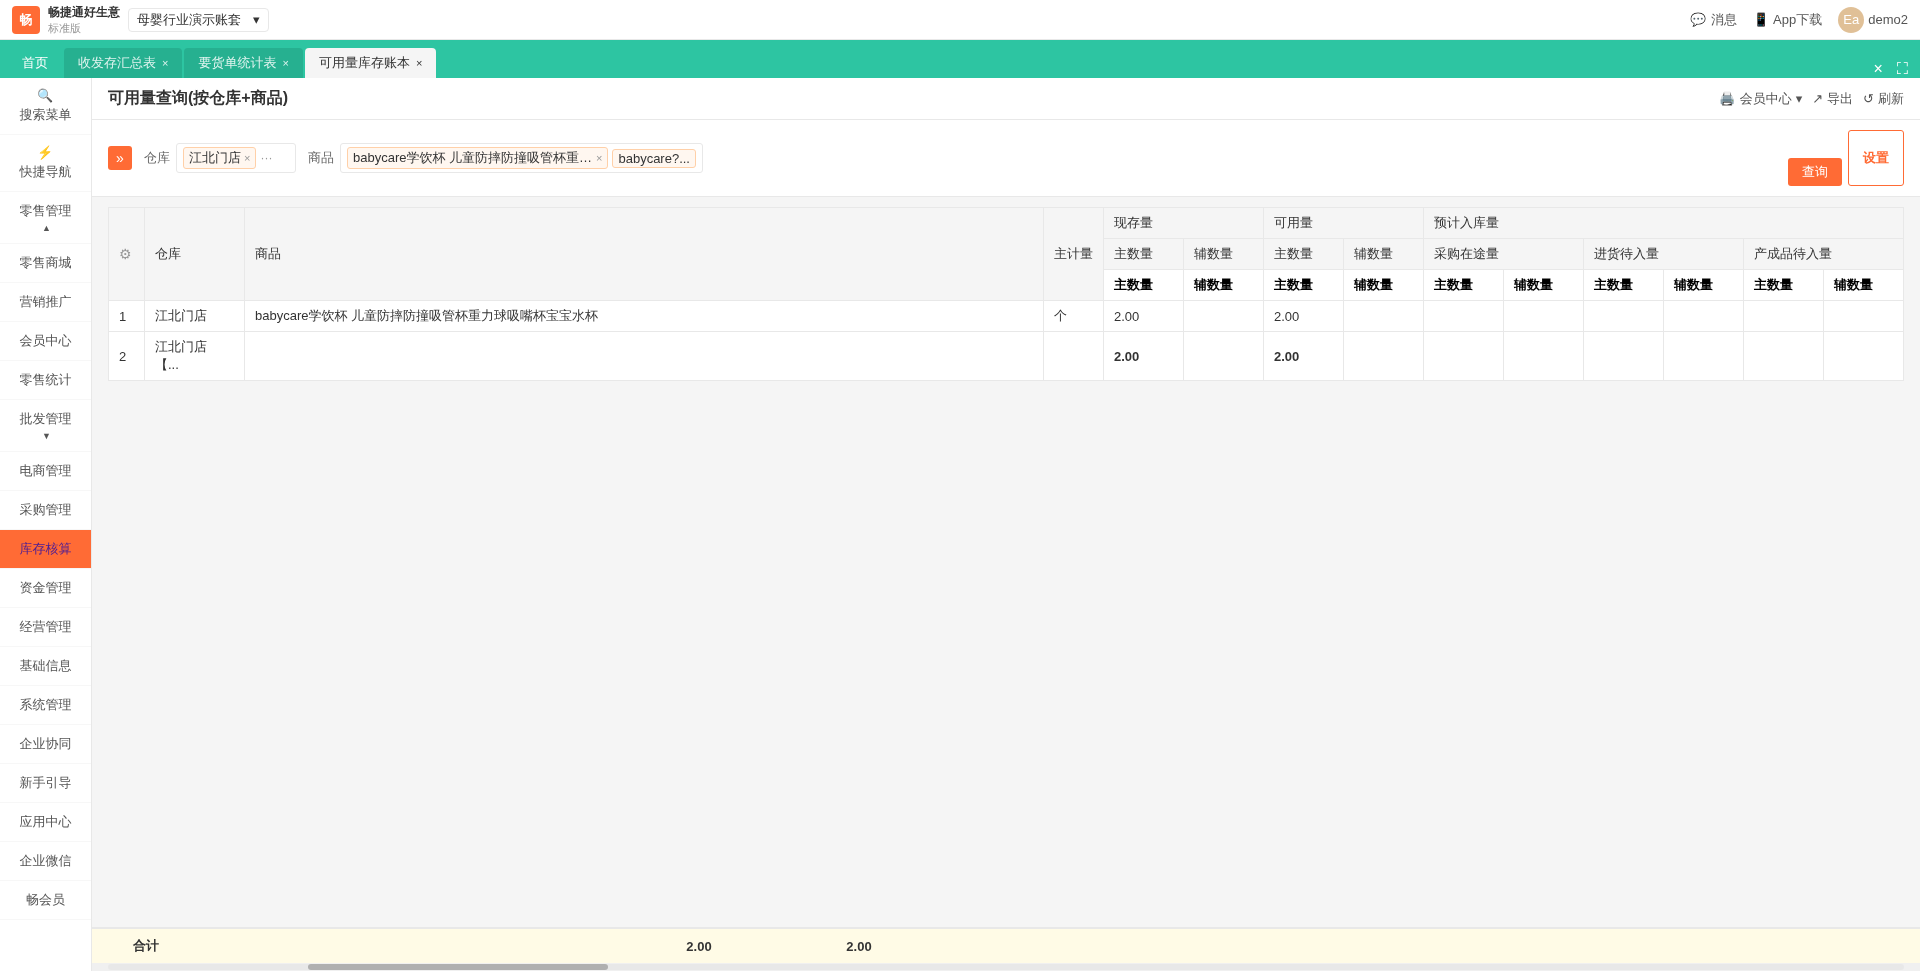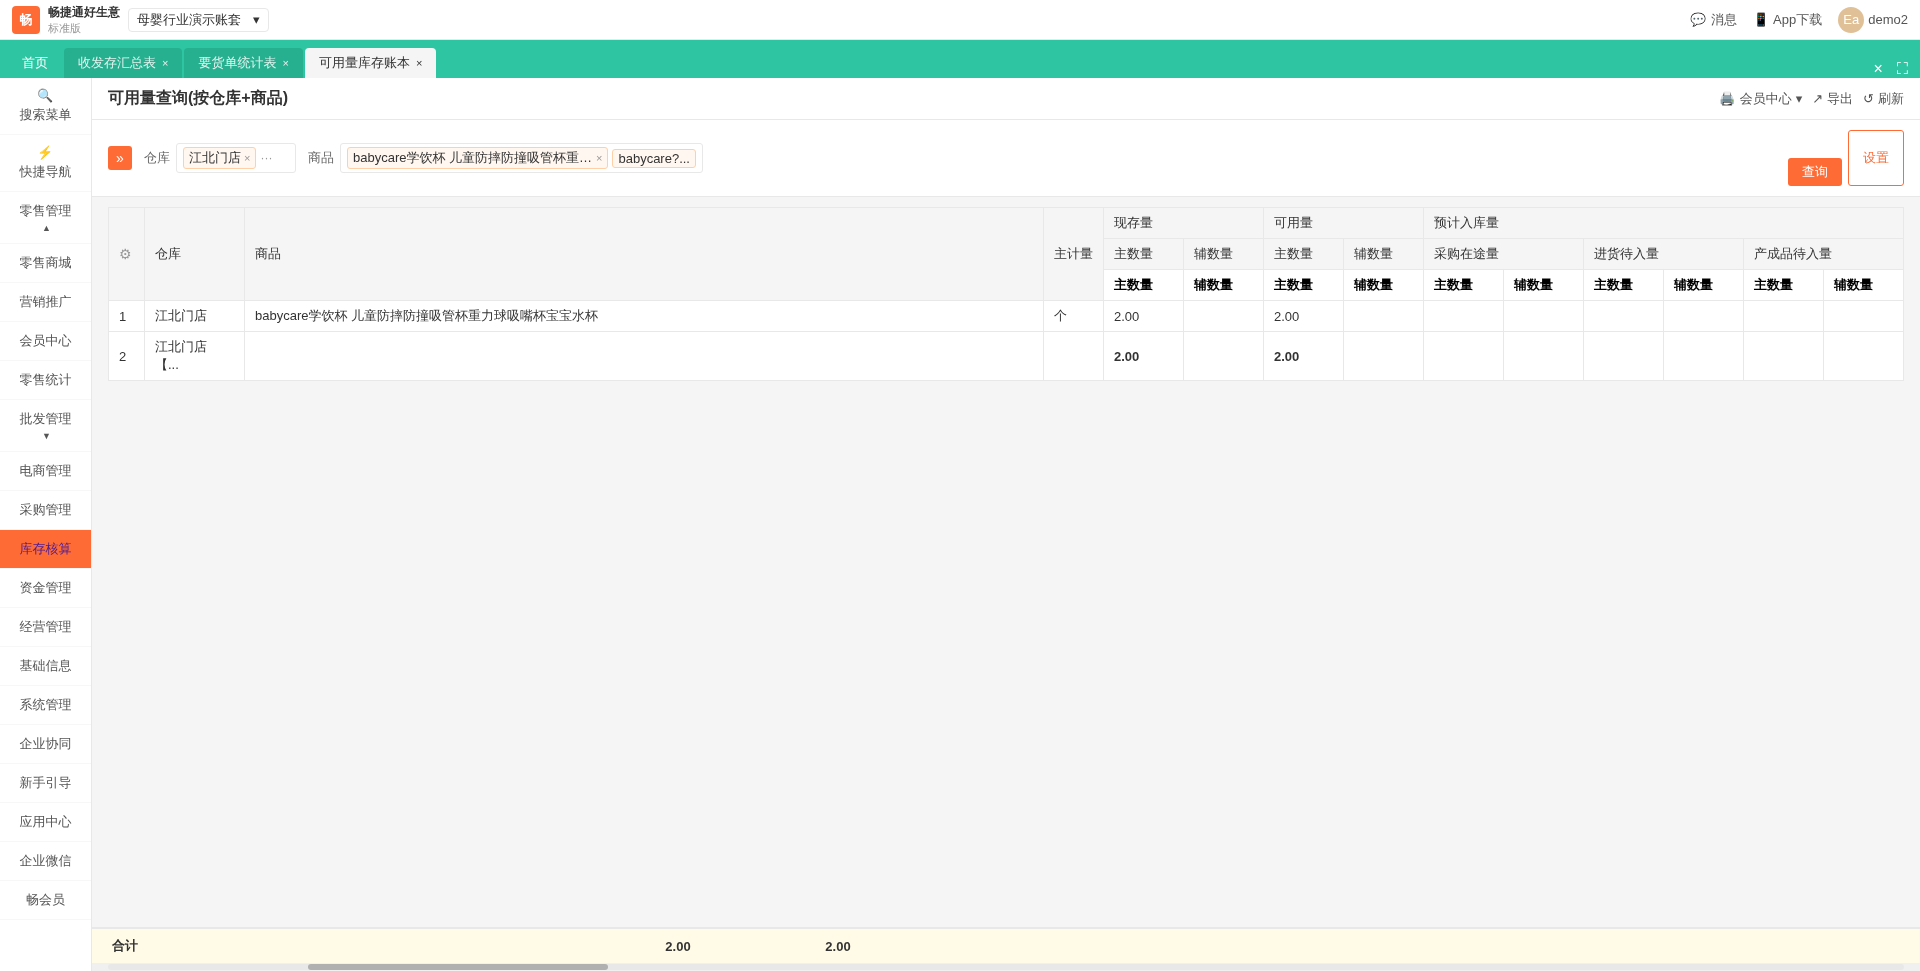--- a/index.html
+++ b/index.html
@@ -154,20 +154,21 @@
       margin-top: 28px;
     }
     .btn-setting {
       background: #fff;
       color: #ff6b35;
       border: 1px solid #ff6b35;
       border-radius: 3px;
       padding: 5px 14px;
       cursor: pointer;
       font-size: 13px;
+      font-weight: bold;
     }
 
     
     .table-container {
       flex: 1;
       overflow: auto;
       padding: 10px 16px;
       background: #f5f5f5;
     }
     .data-table {
@@ -201,21 +202,21 @@
 
     
     .table-footer {
       background: #fffbe6;
       border-top: 2px solid #e8e8e8;
       padding: 8px 16px;
       display: flex;
       align-items: center;
       flex-shrink: 0;
     }
-    .footer-label { color: #333; font-weight: bold; width: 130px; padding-left: 4px; }
+    .footer-label { color: #333; font-weight: bold; width: 130px; padding-left: 4px; margin-left: 21px; }
     .footer-values { display: flex; gap: 0; }
     .footer-val { width: 80px; text-align: center; font-weight: bold; color: #333; }
 
     
     .table-footer-scrollbar {
       height: 8px;
       background: #f0f0f0;
       display: flex;
       align-items: center;
       padding: 0 16px;

